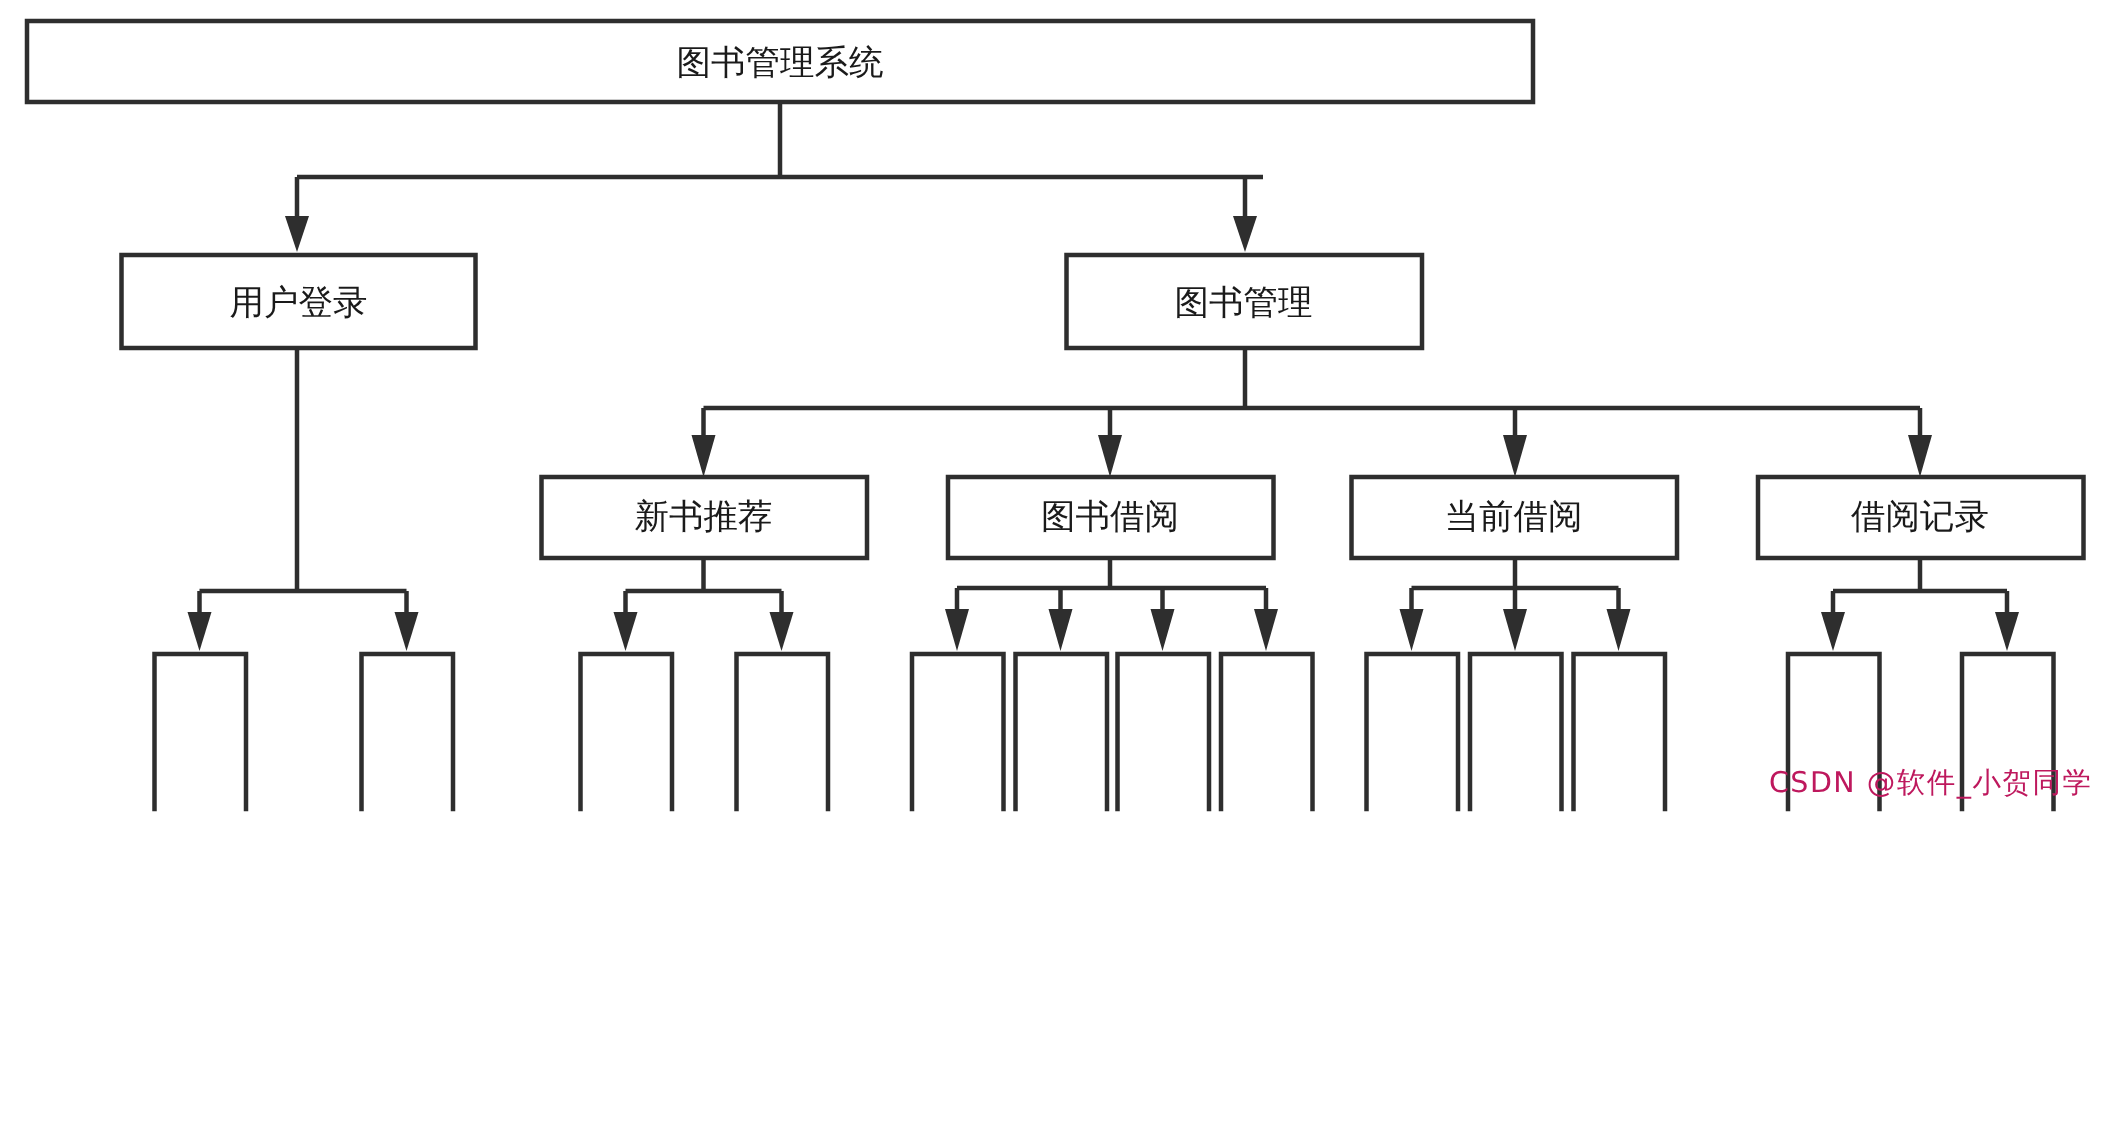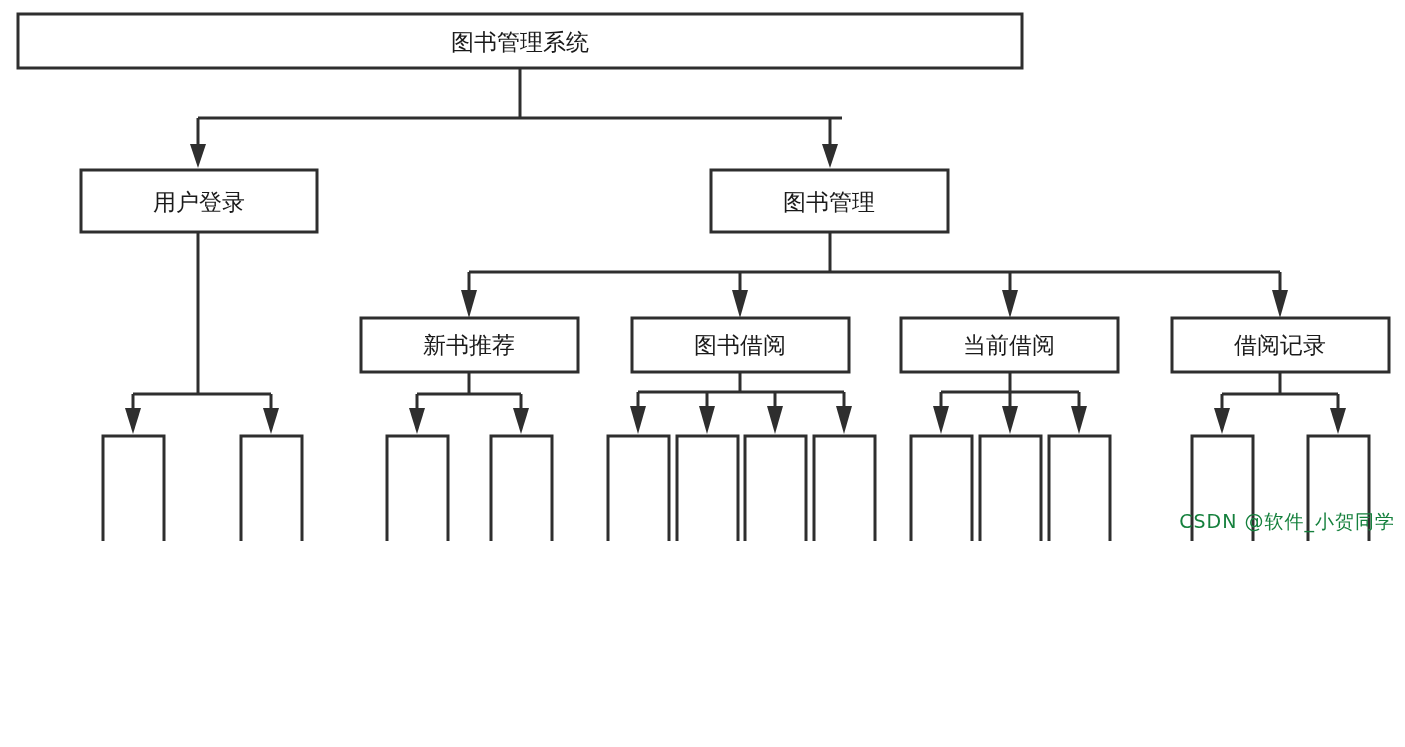--- a/index.html
+++ b/index.html
@@ -70,21 +70,21 @@
     letter-spacing: 3px;
     white-space: nowrap;
     text-align: center;
   }
   .watermark {
     position: absolute;
     right: 10px;
     bottom: 6px;
     font-family: "DejaVu Sans", "Liberation Sans", sans-serif;
     font-size: 19px;
-    color: #15803d;
+    color: #be185d;
     letter-spacing: 1px;
     user-select: none;
     pointer-events: none;
   }
 </style>
 </head>
 <body>
 
 <div id="diagram-root">
 

